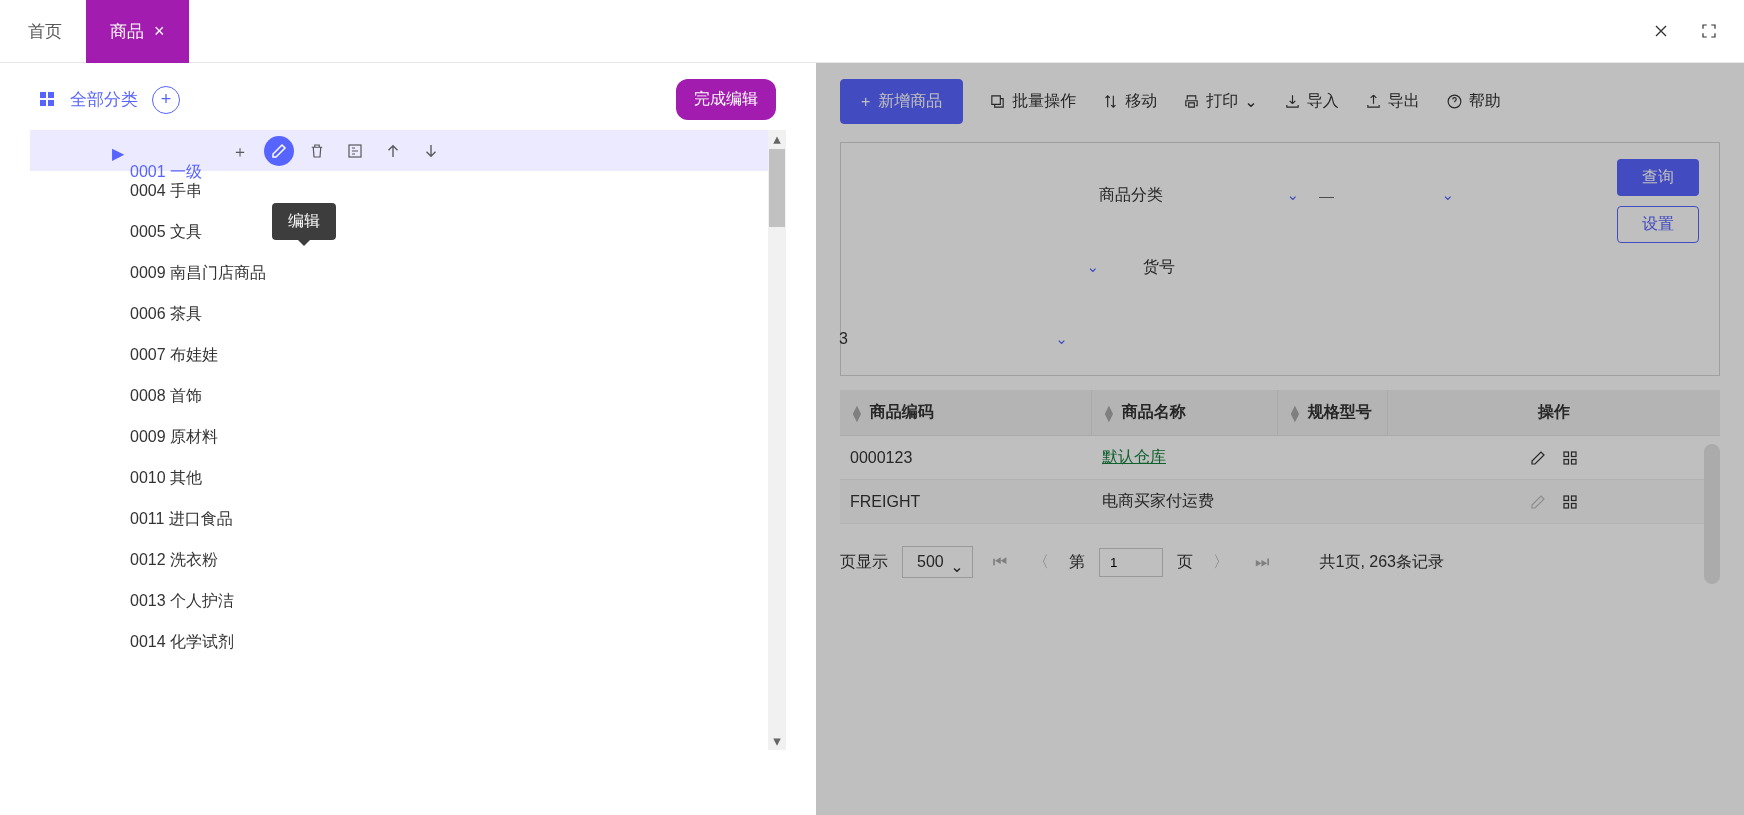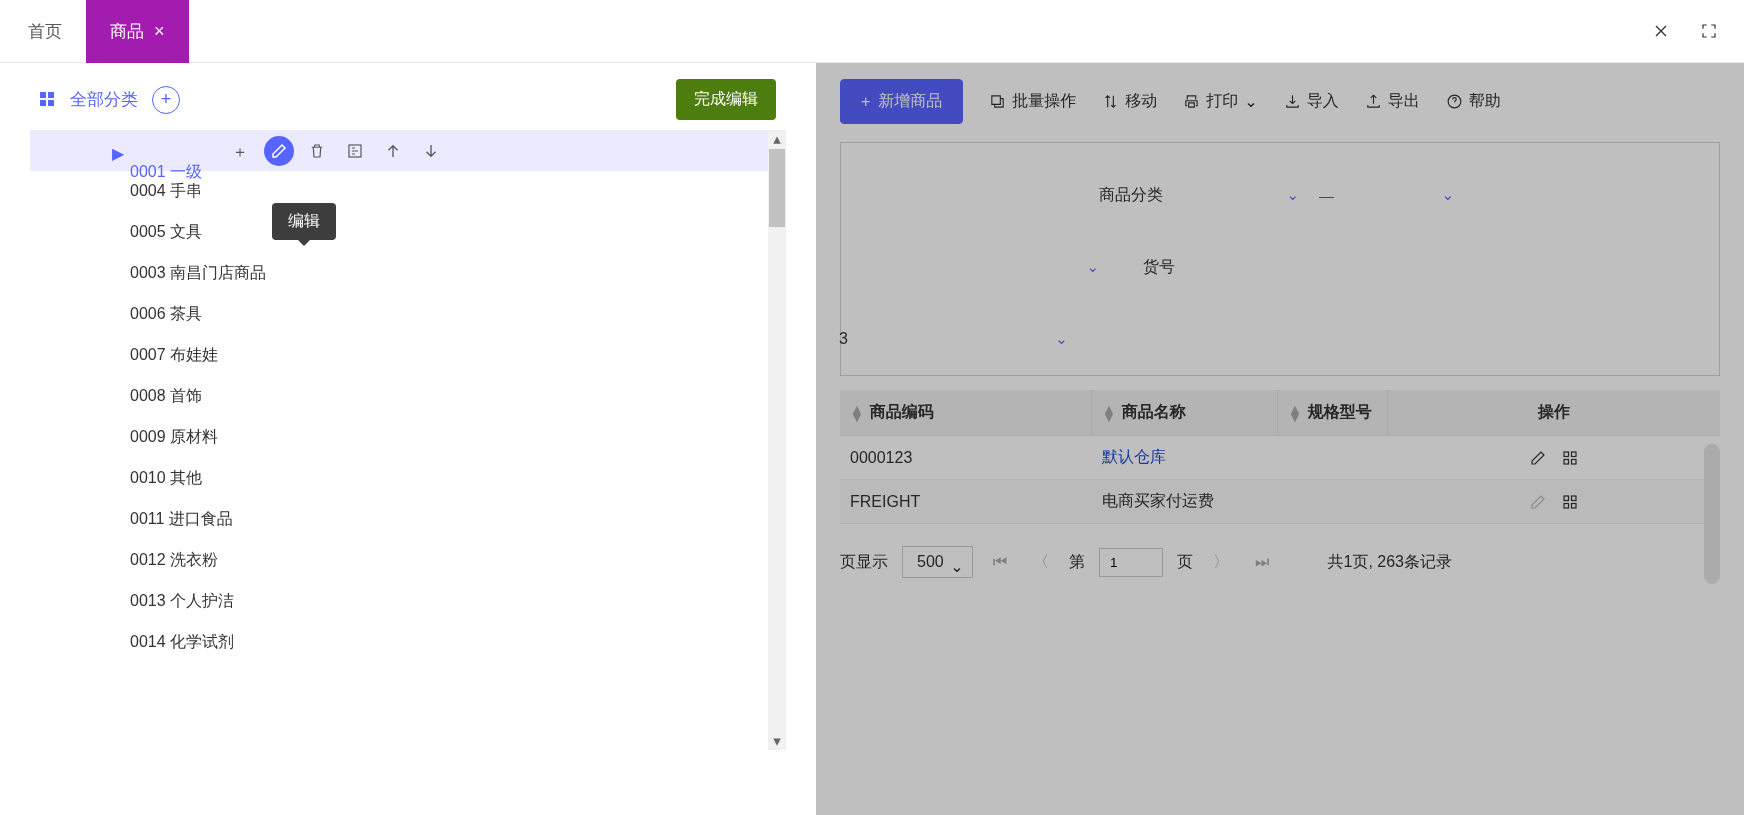--- a/index.html
+++ b/index.html
@@ -18,21 +18,21 @@
 .left-panel { width: 816px; padding: 16px 30px; position: relative; }
 .right-panel { flex: 1; position: relative; }
 .overlay { position: absolute; inset: 0; background: rgba(0,0,0,.25); pointer-events: auto; }
 
 
 .lp-header { display: flex; align-items: center; gap: 14px; margin-bottom: 10px; padding: 0 10px; }
 .grid-icon { width: 16px; height: 16px; display: inline-block; }
 .grid-icon span { float: left; width: 6px; height: 6px; background: #5864ff; margin: 0 2px 2px 0; }
 .all-cat { color: #5864ff; font-size: 17px; cursor: pointer; }
 .circle-plus { width: 28px; height: 28px; border: 1.5px solid #5864ff; border-radius: 50%; color: #5864ff; display: inline-flex; align-items: center; justify-content: center; font-size: 18px; cursor: pointer; }
-.btn-primary { background: #4d7c0f; color: #fff; border: none; border-radius: 4px; padding: 10px 18px; font-size: 16px; cursor: pointer; margin-left: auto; }
+.btn-primary { background: #a21caf; color: #fff; border: none; border-radius: 12px; padding: 10px 18px; font-size: 16px; cursor: pointer; margin-left: auto; }
 
 
 .tree-wrap { position: relative; height: 620px; }
 .tree { overflow-y: auto; height: 100%; padding-right: 10px; }
 .tree-item { height: 41px; display: flex; align-items: center; padding-left: 100px; font-size: 16px; color: #333; cursor: pointer; position: relative; }
 .tree-item.selected { background: #eceafe; color: #5864ff; padding-left: 80px; }
 .tree-item.selected .caret { position: absolute; left: 82px; top: 14px; }
 .tree-item .caret { display: none; }
 .tree-item.selected .caret { display: inline-block; color: #5864ff; }
 .tree-item.selected .label { color: #5864ff; }
@@ -77,21 +77,21 @@
 .th.name { width: 186px; }
 .th.spec { width: 110px; }
 .th.ops { flex: 1; justify-content: center; border-right: none; }
 .sort { color: #aaa; margin-right: 6px; font-size: 14px; line-height: 8px; }
 .tbody .tr { display: flex; height: 44px; align-items: center; border-bottom: 1px solid #eee; font-size: 16px; }
 .td { padding: 0 10px; }
 .td.code { width: 252px; }
 .td.name { width: 186px; }
 .td.spec { width: 110px; }
 .td.ops { flex: 1; display: flex; justify-content: center; gap: 14px; }
-.link { color: #1d4ed8; }
+.link { text-decoration: underline; color: #15803d; }
 .td.ops span.disabled { color: #bbb; }
 .tbody-scroll { position: absolute; right: 0; top: 0; width: 16px; height: 140px; background: #e4e4e4; border-radius: 8px; }
 .tbody-wrap { position: relative; }
 .tbody .tr:nth-child(even) { background: #f9f9f9; }
 
 
 .pager { display: flex; align-items: center; gap: 14px; margin-top: 22px; font-size: 16px; }
 .pager .sel { border: 1px solid #ccc; padding: 6px 28px 6px 14px; position: relative; }
 .pager .sel .cv { position: absolute; right: 8px; top: 10px; }
 .pager .nav { color: #aaa; padding: 0 6px; }
@@ -176,21 +176,21 @@
               </span>
             </span>
           </div>
           <div class="tree-item">
             <span class="label">0004 手串</span>
           </div>
           <div class="tree-item">
             <span class="label">0005 文具</span>
           </div>
           <div class="tree-item">
-            <span class="label">0003 南昌门店商品</span>
+            <span class="label">0009 南昌门店商品</span>
           </div>
           <div class="tree-item">
             <span class="label">0006 茶具</span>
           </div>
           <div class="tree-item">
             <span class="label">0007 布娃娃</span>
           </div>
           <div class="tree-item">
             <span class="label">0008 首饰</span>
           </div>
@@ -286,20 +286,24 @@
           <span class="filter-sel" style="margin-left:140px;">
               <span class="chev">⌄</span>
             </span>
           <span class="filter-label" style="margin-left:44px;">货号</span>
         </div>
         <div class="filter-row">
           <span style="margin-left:-20px; color:#333; font-size:16px;">3</span>
           <span class="filter-sel" style="margin-left:120px;">
               <span class="chev">⌄</span>
             </span>
+        </div>
+        <div class="filter-actions">
+          <button class="btn-query">查询</button>
+          <button class="btn-set">设置</button>
         </div>
       </div>
 
       <div class="table">
         <div class="thead">
           <div class="th code">
               <span class="sort">▲<br>▼</span>
               <span>商品编码</span>
             </div>
           <div class="th name">
@@ -367,20 +371,20 @@
           <span>500</span>
           <span class="cv">⌄</span>
         </span>
         <span class="nav">⏮</span>
         <span class="nav">〈</span>
         <span>第</span>
         <input class="pginput" value="1" style="">
         <span>页</span>
         <span class="nav">〉</span>
         <span class="nav">⏭</span>
-        <span style="margin-left:38px;">共1页, 263条记录</span>
+        <span style="margin-left:30px;">共1页, 263条记录</span>
       </div>
 
     </div>
     <div class="overlay"></div>
   </div>
 
 </div>
 
 </body></html>

